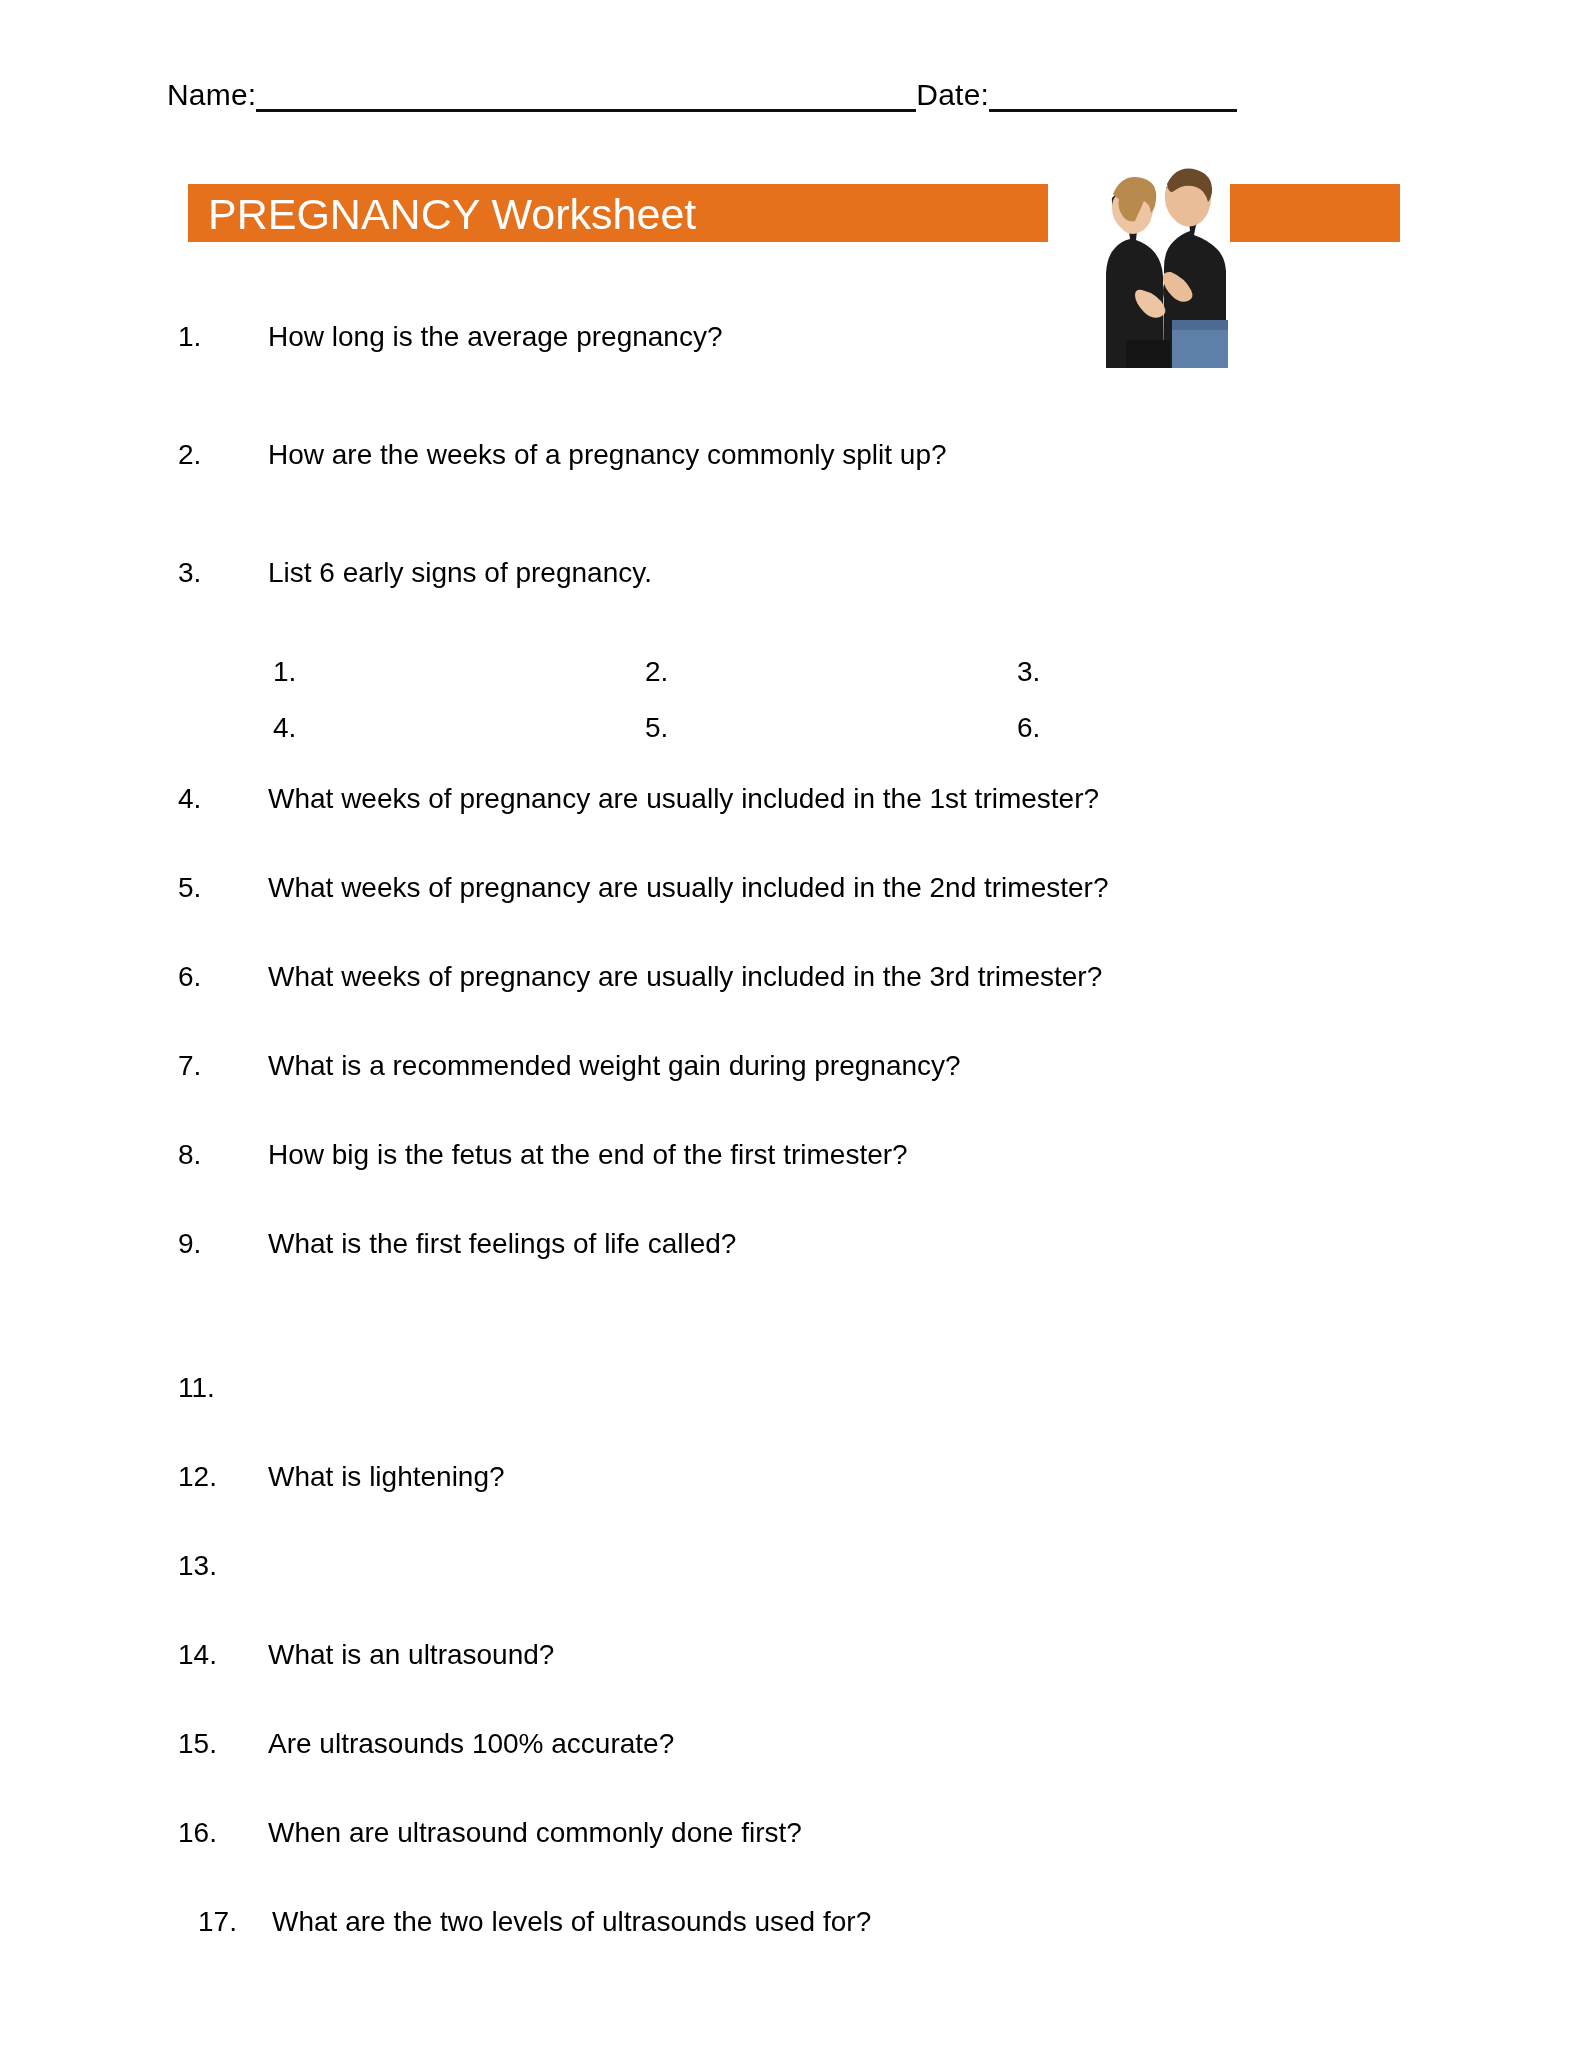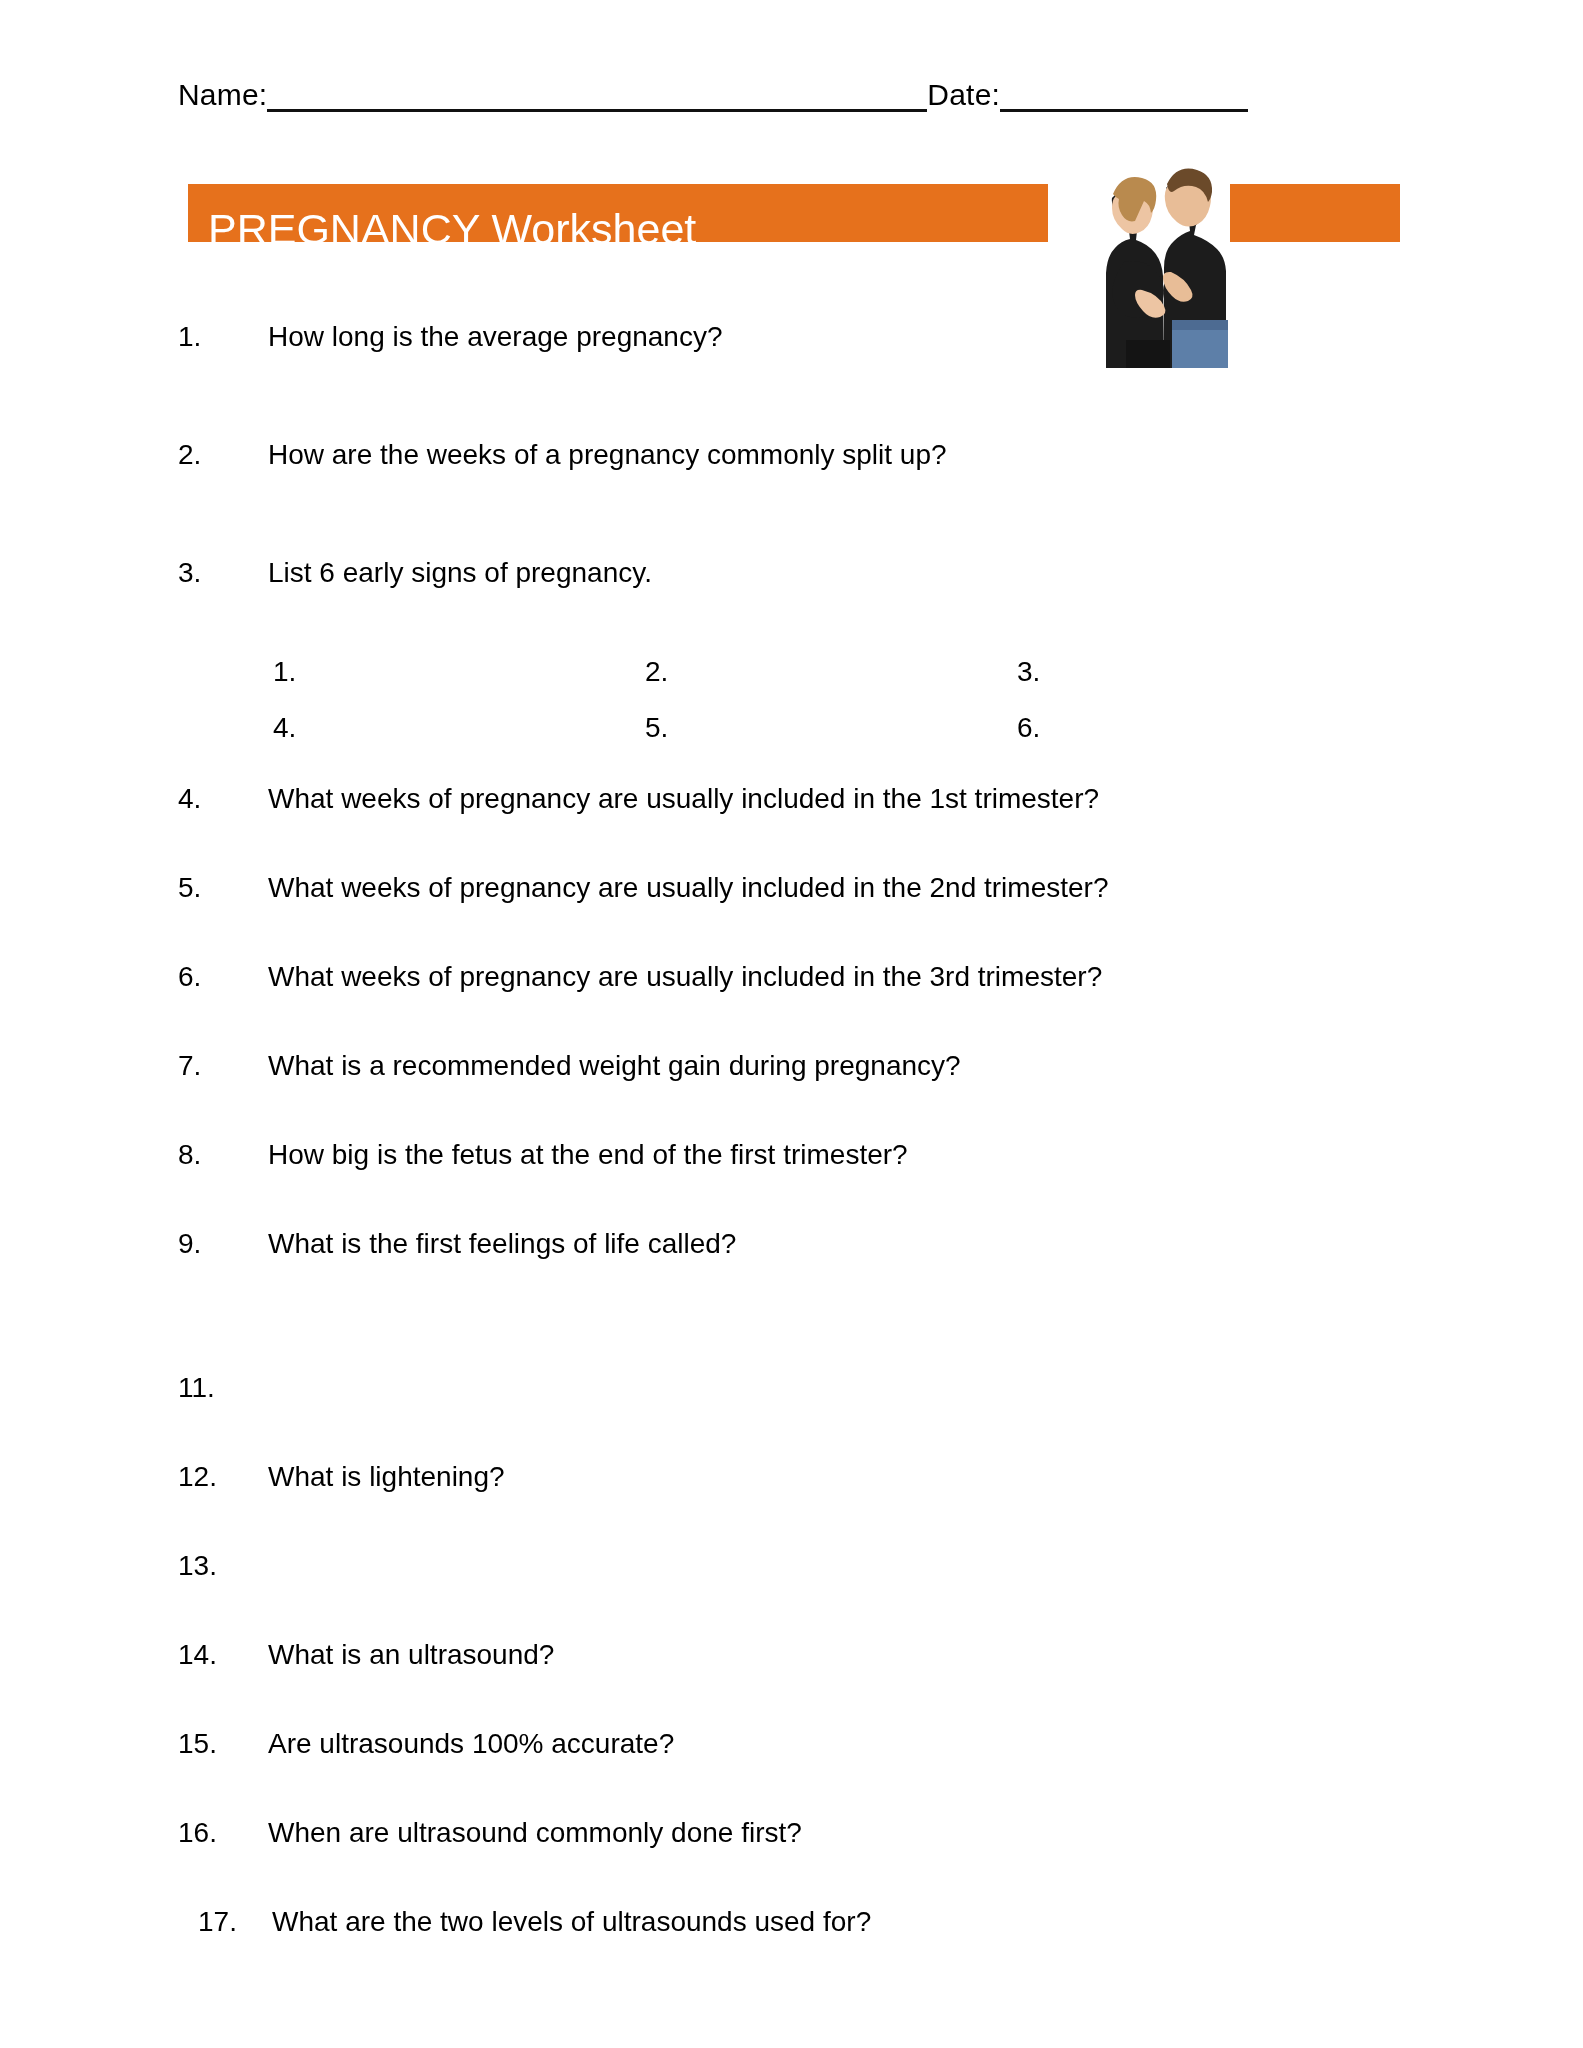--- a/index.html
+++ b/index.html
@@ -19,21 +19,21 @@
   .page {
     position: relative;
     width: 1583px;
     height: 2048px;
     background: #ffffff;
   }
 
   
   .namedate-row {
     position: absolute;
-    left: 178px;
+    left: 167px;
     top: 62px;
     width: 1200px;
     height: 50px;
     display: flex;
     align-items: flex-end;
     font-size: 30px;
     letter-spacing: 0.2px;
   }
   .field-label {
     white-space: nowrap;
@@ -52,21 +52,21 @@
     position: absolute;
     left: 188px;
     top: 184px;
     width: 1212px;
     height: 58px;
     background: #E6711C;
   }
   .banner-title {
     position: absolute;
     left: 208px;
-    top: 201px;
+    top: 186px;
     width: 880px;
     height: 56px;
     display: flex;
     align-items: center;
     color: #ffffff;
     font-size: 43px;
     line-height: 50px;
     white-space: nowrap;
   }
 

